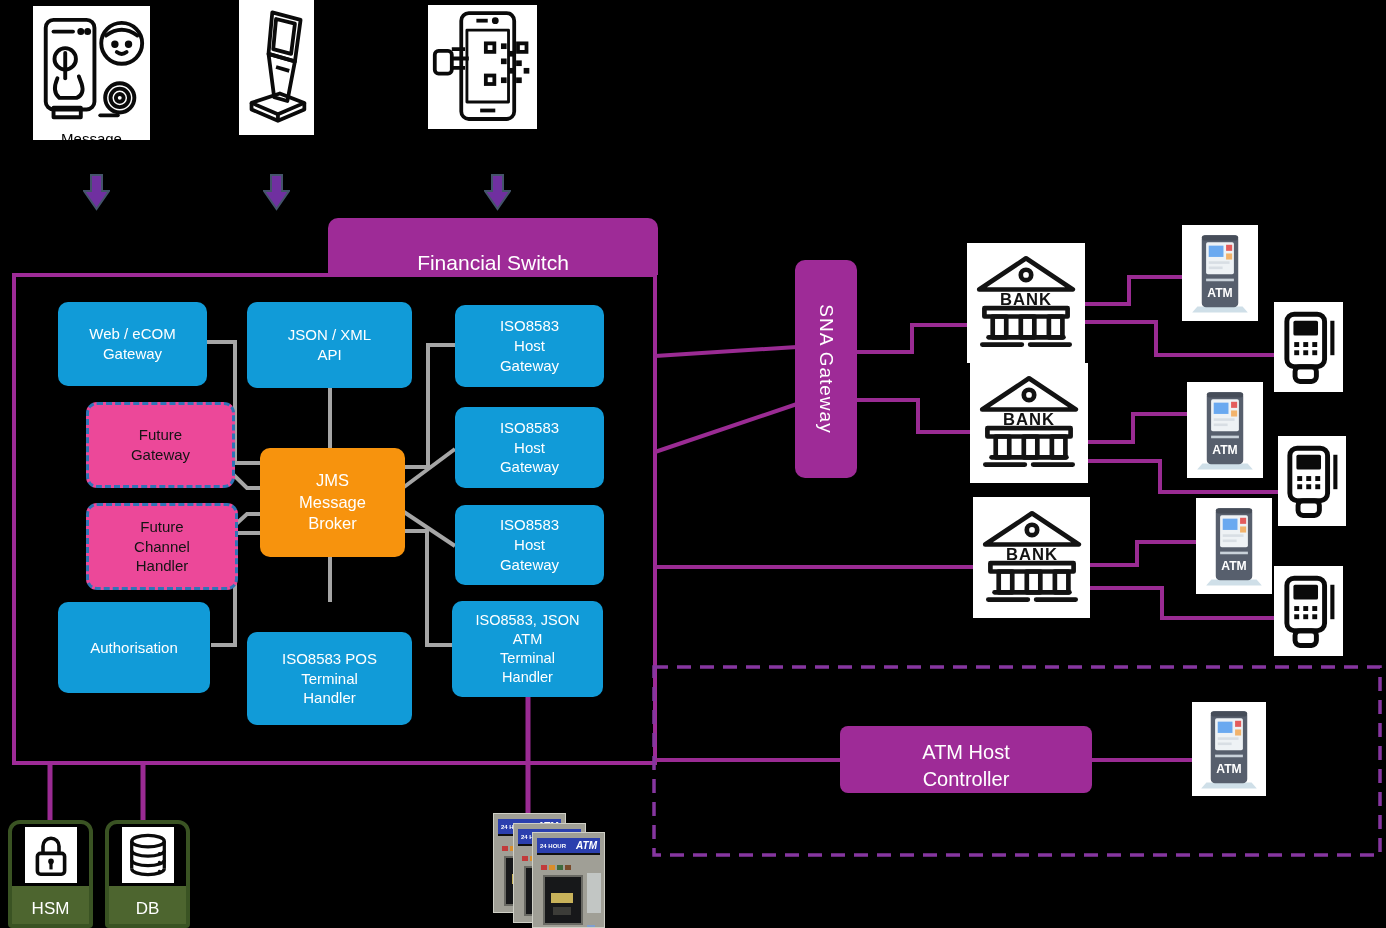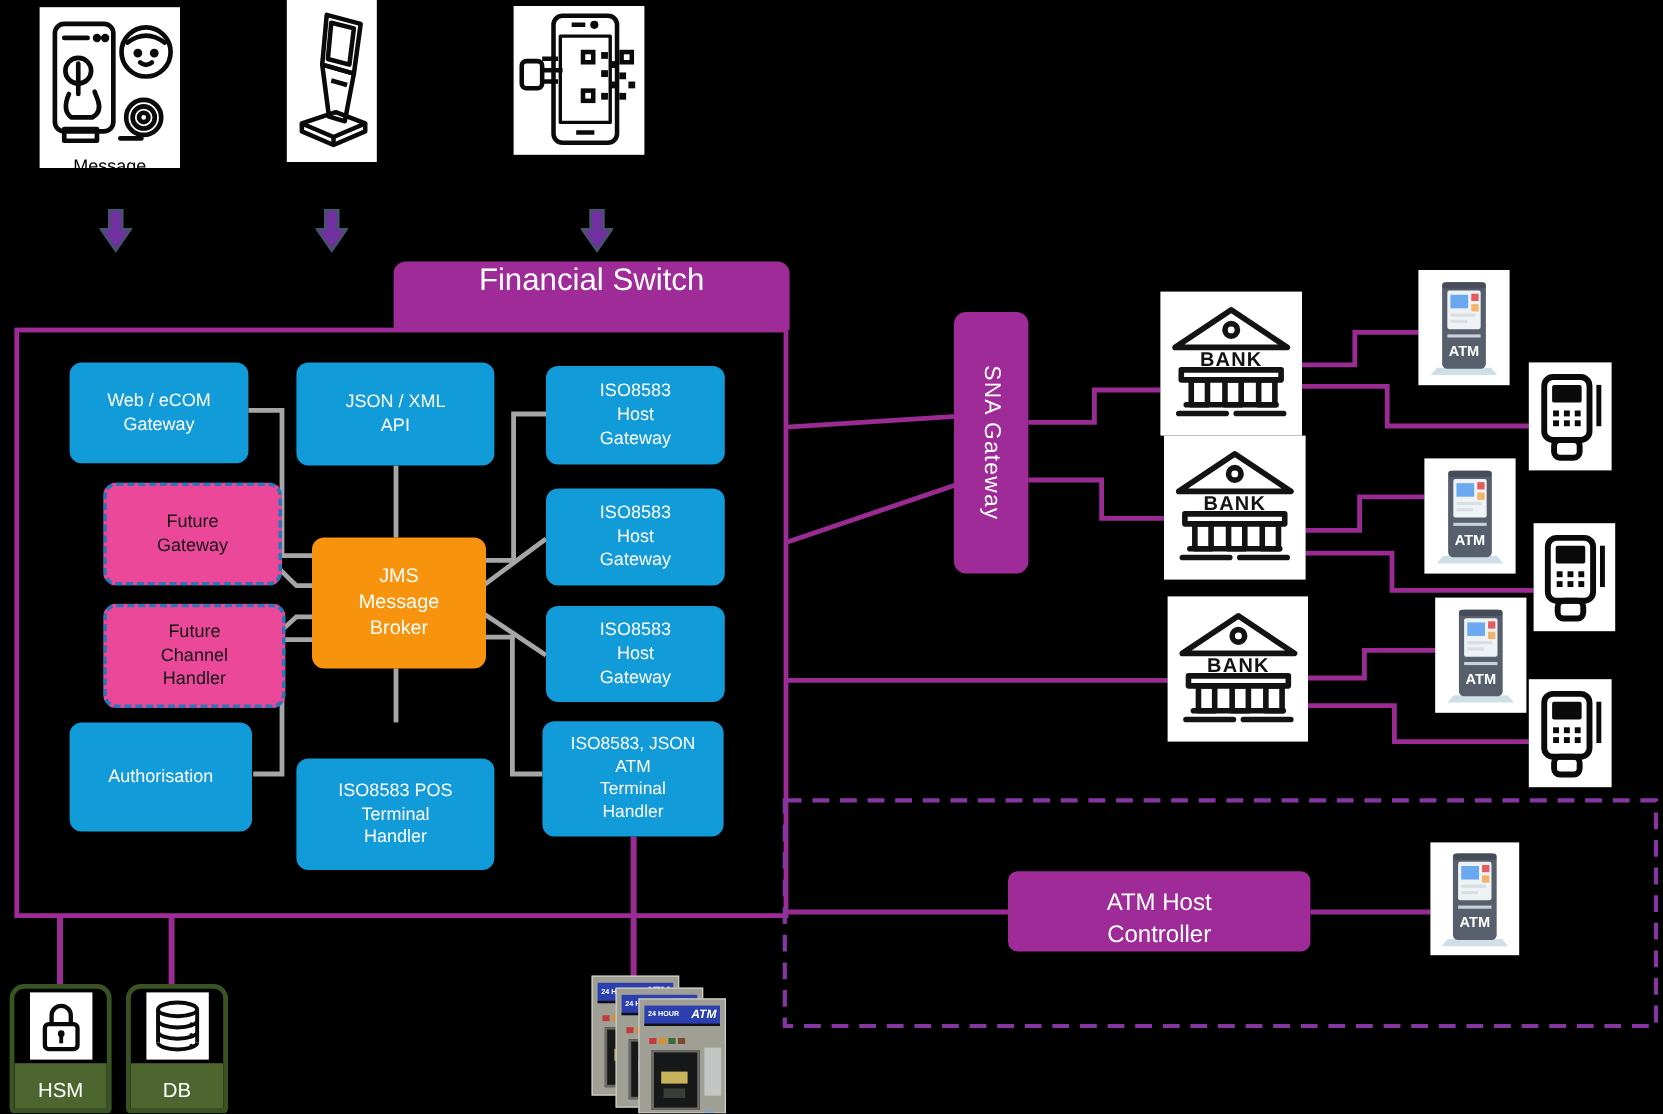--- a/index.html
+++ b/index.html
@@ -3,22 +3,22 @@
 <meta charset="utf-8">
 <style>
   html,body{margin:0;padding:0;background:#000;}
   #canvas{position:relative;width:1386px;height:928px;background:#000;overflow:hidden;
           font-family:"Liberation Sans",sans-serif;}
   .abs{position:absolute;}
   .tile{position:absolute;background:#fff;z-index:3;display:flex;align-items:center;justify-content:center;}
   
   #fs-box{position:absolute;left:12px;top:273px;width:645px;height:492px;border:4px solid #9E2B97;box-sizing:border-box;z-index:1;}
   #fs-header{position:absolute;left:328px;top:218px;width:330px;height:57px;background:#9E2B97;
-             border-radius:10px 10px 0 0;display:flex;align-items:flex-start;justify-content:center;
-             color:#fff;font-size:26px;z-index:3;}
+             border-radius:10px 10px 0 0;display:flex;align-items:flex-end;justify-content:center;
+             color:#fff;font-size:21px;z-index:3;}
   .bbox{position:absolute;background:#119BD8;color:#fff;border-radius:10px;display:flex;align-items:center;
         justify-content:center;text-align:center;font-size:15px;line-height:1.32;z-index:3;box-sizing:border-box;}
   .bbox span{white-space:pre-line;}
   .future{background:#ec4899;color:#141414;border:3px dashed #2E75B6;border-radius:11px;margin-left:28px;}
   .orange{background:#F7930D;font-size:16.5px;}
   
   #sna{position:absolute;left:795px;top:260px;width:62px;height:218px;background:#9E2B97;border-radius:10px;z-index:3;}
   #sna-inner{position:absolute;width:218px;height:62px;left:-78px;top:78px;transform:rotate(90deg);
              display:flex;align-items:center;justify-content:center;color:#fff;font-size:19px;letter-spacing:1px;}
   

